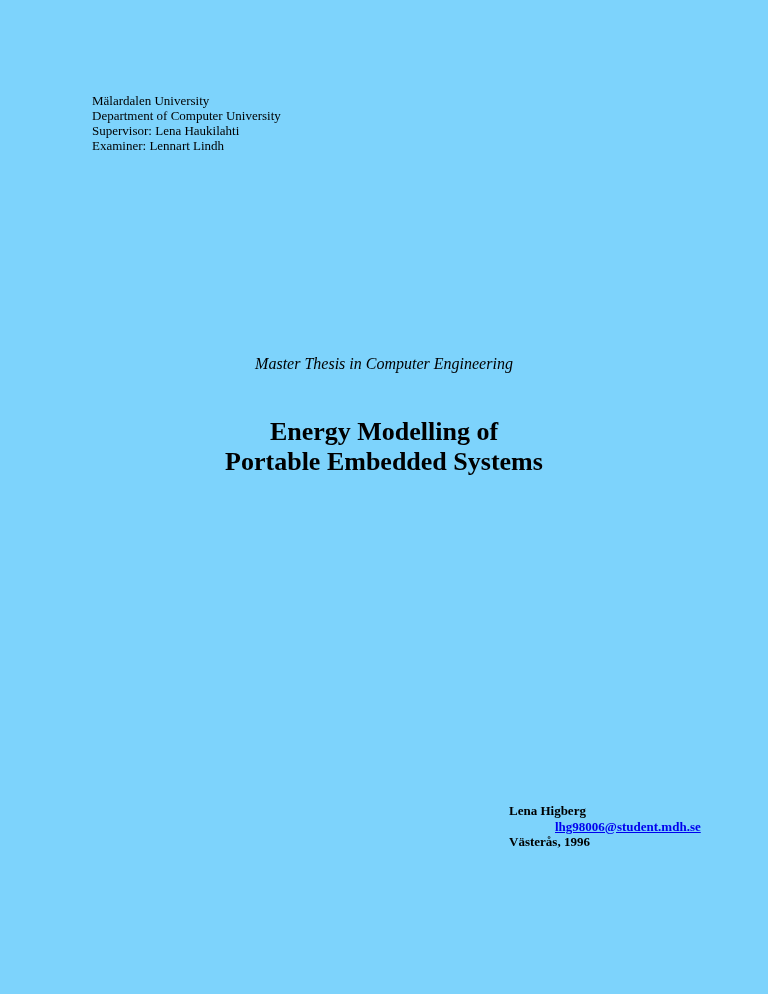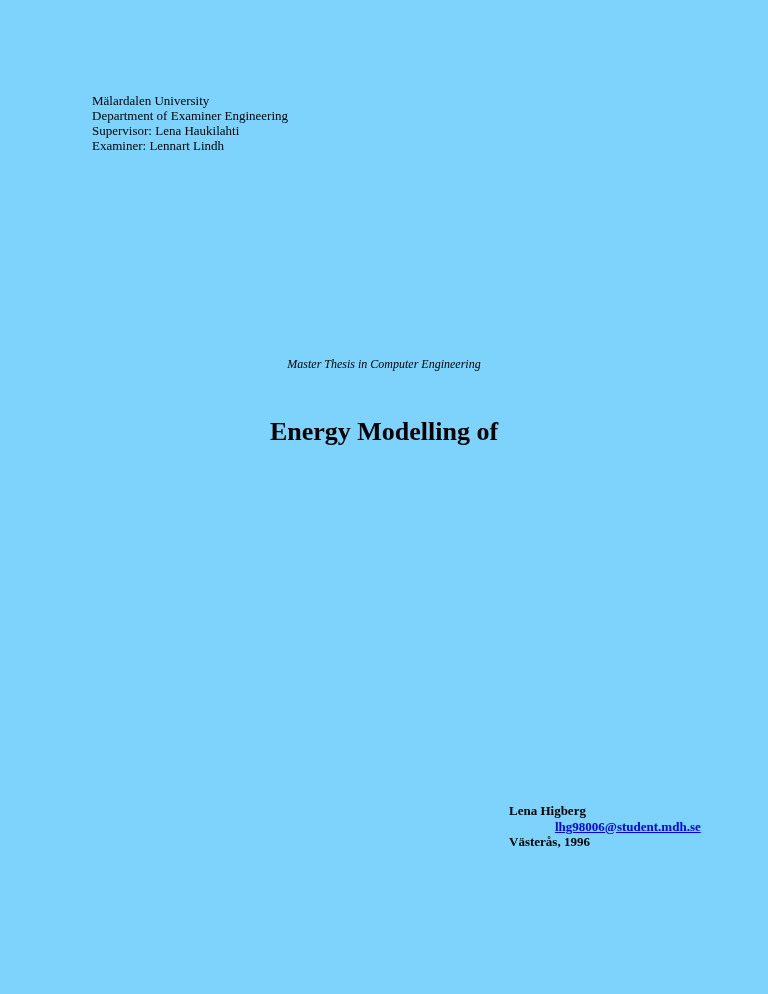--- a/index.html
+++ b/index.html
@@ -2,42 +2,43 @@
 <html><head>
   <meta charset="utf-8">
   <style>
     html, body { margin: 0; padding: 0; background: #ffffff; }
     body { width: 768px; height: 994px; position: relative; overflow: hidden;
            font-family: "Liberation Serif", "DejaVu Serif", serif; color: #000; }
     .page { position: absolute; left: 0; top: 0; width: 768px; height: 994px; background: #7dd3fc; padding-left: 44px; }
     .header-block { position: absolute; left: 92px; top: 93px; font-size: 13px; line-height: 15px; }
     .header-block div { white-space: nowrap; }
     .subtitle { position: absolute; left: 0; width: 768px; top: 355px; text-align: center;
-                font-style: italic; font-size: 12px; line-height: 18px; }
+                font-style: italic; font-size: 16px; line-height: 18px; }
     .title { position: absolute; left: 0; width: 768px; top: 417px; text-align: center;
              font-weight: bold; font-size: 26px; line-height: 30px; }
     .author-block { position: absolute; left: 509px; top: 803px; font-size: 13px; line-height: 15.5px; font-weight: bold; }
     .author-block div { white-space: nowrap; }
     .author-block a { color: #0000ee; text-decoration: underline; margin-left: 46px; }
   </style>
 </head>
 <body>
 
 <div class="page">
   <div class="header-block">
     <div>Mälardalen University</div>
-    <div>Department of Examiner Engineering</div>
+    <div>Department of Computer University</div>
     <div>Supervisor: Lena Haukilahti</div>
     <div>Examiner: Lennart Lindh</div>
   </div>
 
   <div class="subtitle">Master Thesis in Computer Engineering</div>
 
   <div class="title">
     <div>Energy Modelling of</div>
+    <div>Portable Embedded Systems</div>
   </div>
 
   <div class="author-block">
     <div>Lena Higberg</div>
     <div><a href="mailto:lhg98006@student.mdh.se">lhg98006@student.mdh.se</a></div>
     <div>Västerås, 1996</div>
   </div>
 </div>
 
 </body></html>

